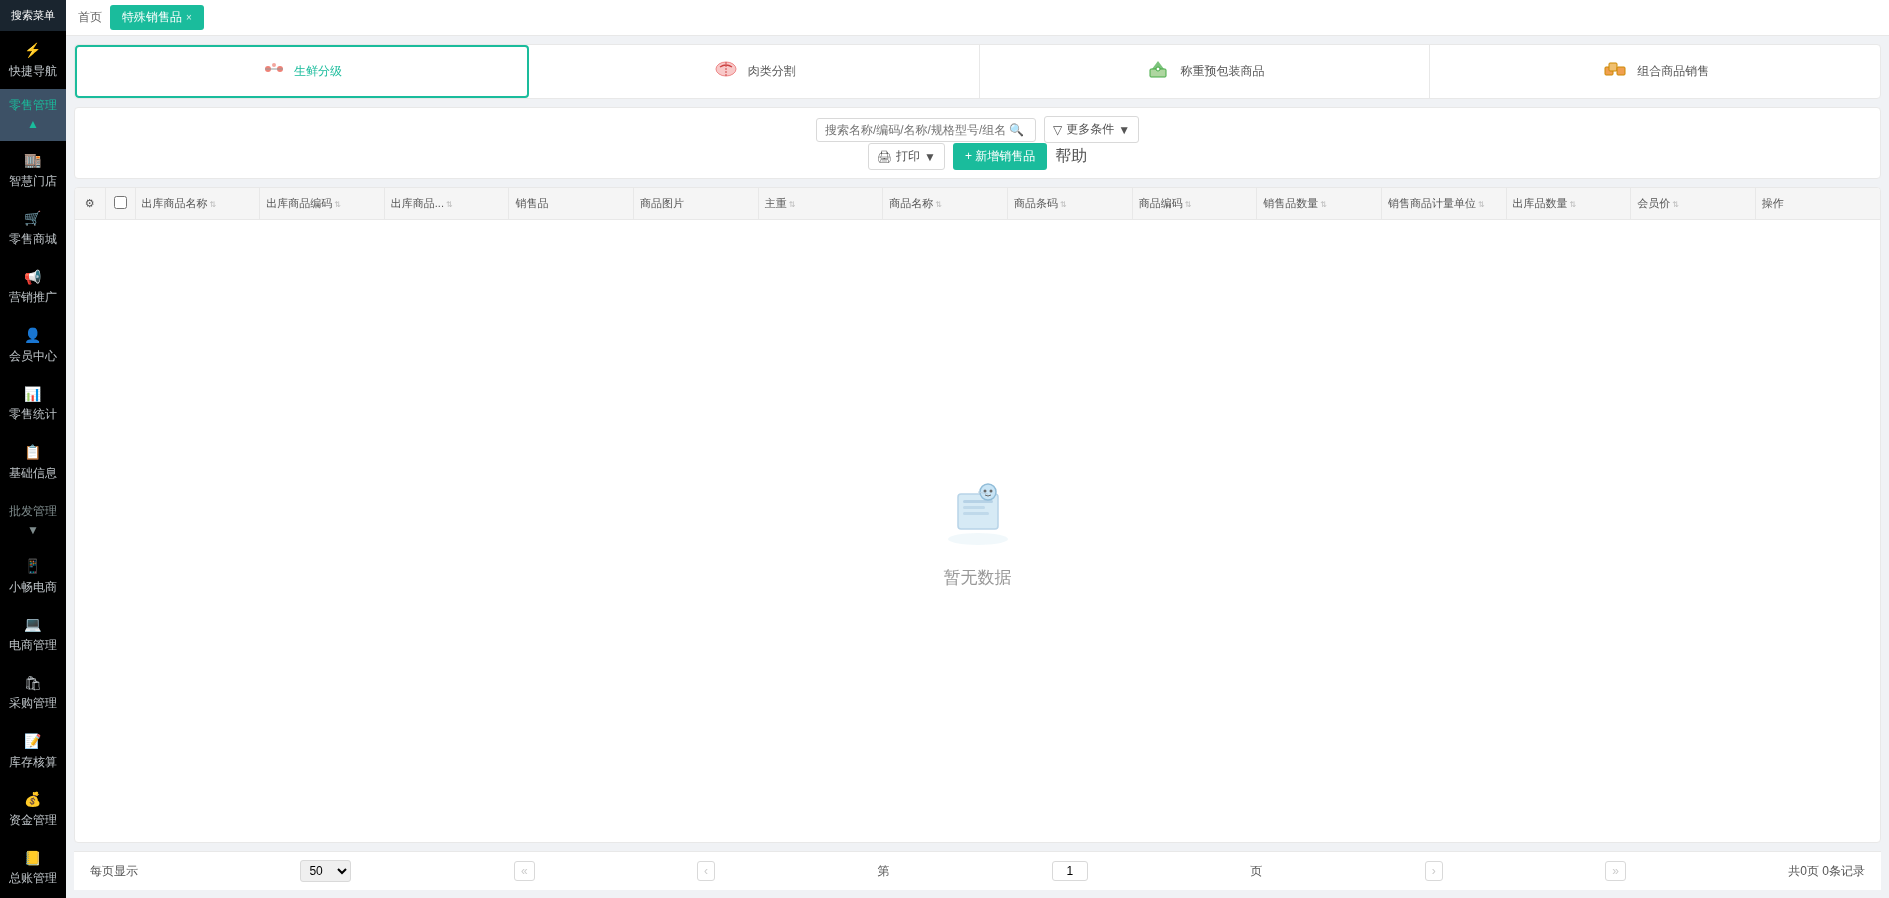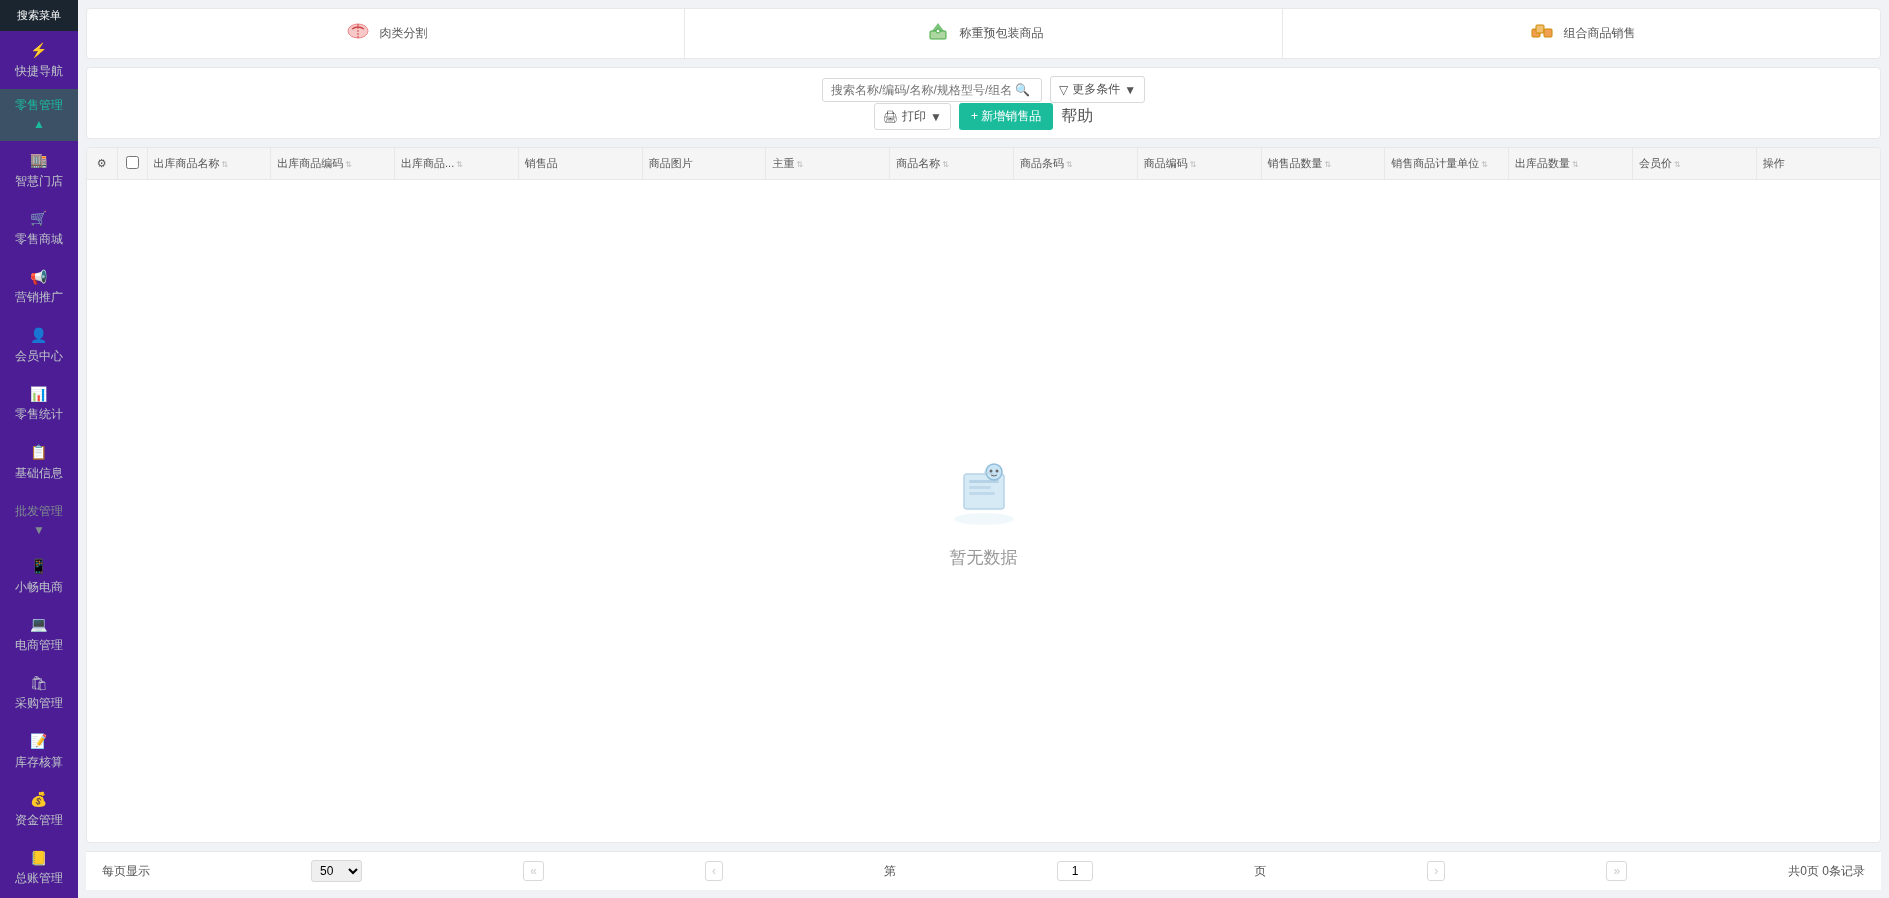--- a/index.html
+++ b/index.html
@@ -1,21 +1,21 @@
 <!DOCTYPE html>
 <html><head>
   <meta charset="utf-8">
   <style>
     * { box-sizing: border-box; margin: 0; padding: 0; font-family: 'Microsoft YaHei', sans-serif; font-size: 12px; }
     body { display: flex; height: 898px; overflow: hidden; background: #f0f2f5; }
 
     
     .sidebar {
-      width: 78px;
-      background: #4c1d95;
+      width: 66px;
+      background: #000000;
       color: #ccc;
       display: flex;
       flex-direction: column;
       height: 100%;
       overflow-y: auto;
       flex-shrink: 0;
     }
     .sidebar-logo {
       background: #1a252f;
       padding: 8px 0;
@@ -383,24 +383,42 @@
   </div>
   <div class="sidebar-item">
     
     
   </div>
 
 </div>
 
 <div class="main">
 
+  <div class="topbar">
+    <span class="topbar-home">首页</span>
+    <div class="topbar-tab">
+      <span>特殊销售品</span>
+      <span class="close">×</span>
+    </div>
+  </div>
 
   <div class="content">
 
     <div class="category-tabs">
+      <div class="cat-tab active">
+        <span class="cat-icon">
+          <svg width="24" height="20" viewBox="0 0 24 20">
+            <circle cx="6" cy="10" r="3" fill="#e74c3c" opacity="0.7"></circle>
+            <circle cx="12" cy="6" r="2" fill="#e74c3c" opacity="0.5"></circle>
+            <circle cx="18" cy="10" r="3" fill="#e74c3c" opacity="0.7"></circle>
+            <line x1="3" y1="10" x2="21" y2="10" stroke="#999" stroke-width="1"></line>
+          </svg>
+        </span>
+        <span>生鲜分级</span>
+      </div>
       <div class="cat-tab">
         <span class="cat-icon">
           <svg width="28" height="20" viewBox="0 0 28 20">
             <ellipse cx="14" cy="10" rx="10" ry="7" fill="#f8c8c8" stroke="#e88" stroke-width="1"></ellipse>
             <path d="M8 8 Q14 4 20 8" stroke="#c44" stroke-width="1.5" fill="none"></path>
             <line x1="14" y1="3" x2="14" y2="17" stroke="#c44" stroke-width="1" stroke-dasharray="2,1"></line>
           </svg>
         </span>
         <span>肉类分割</span>
       </div>

